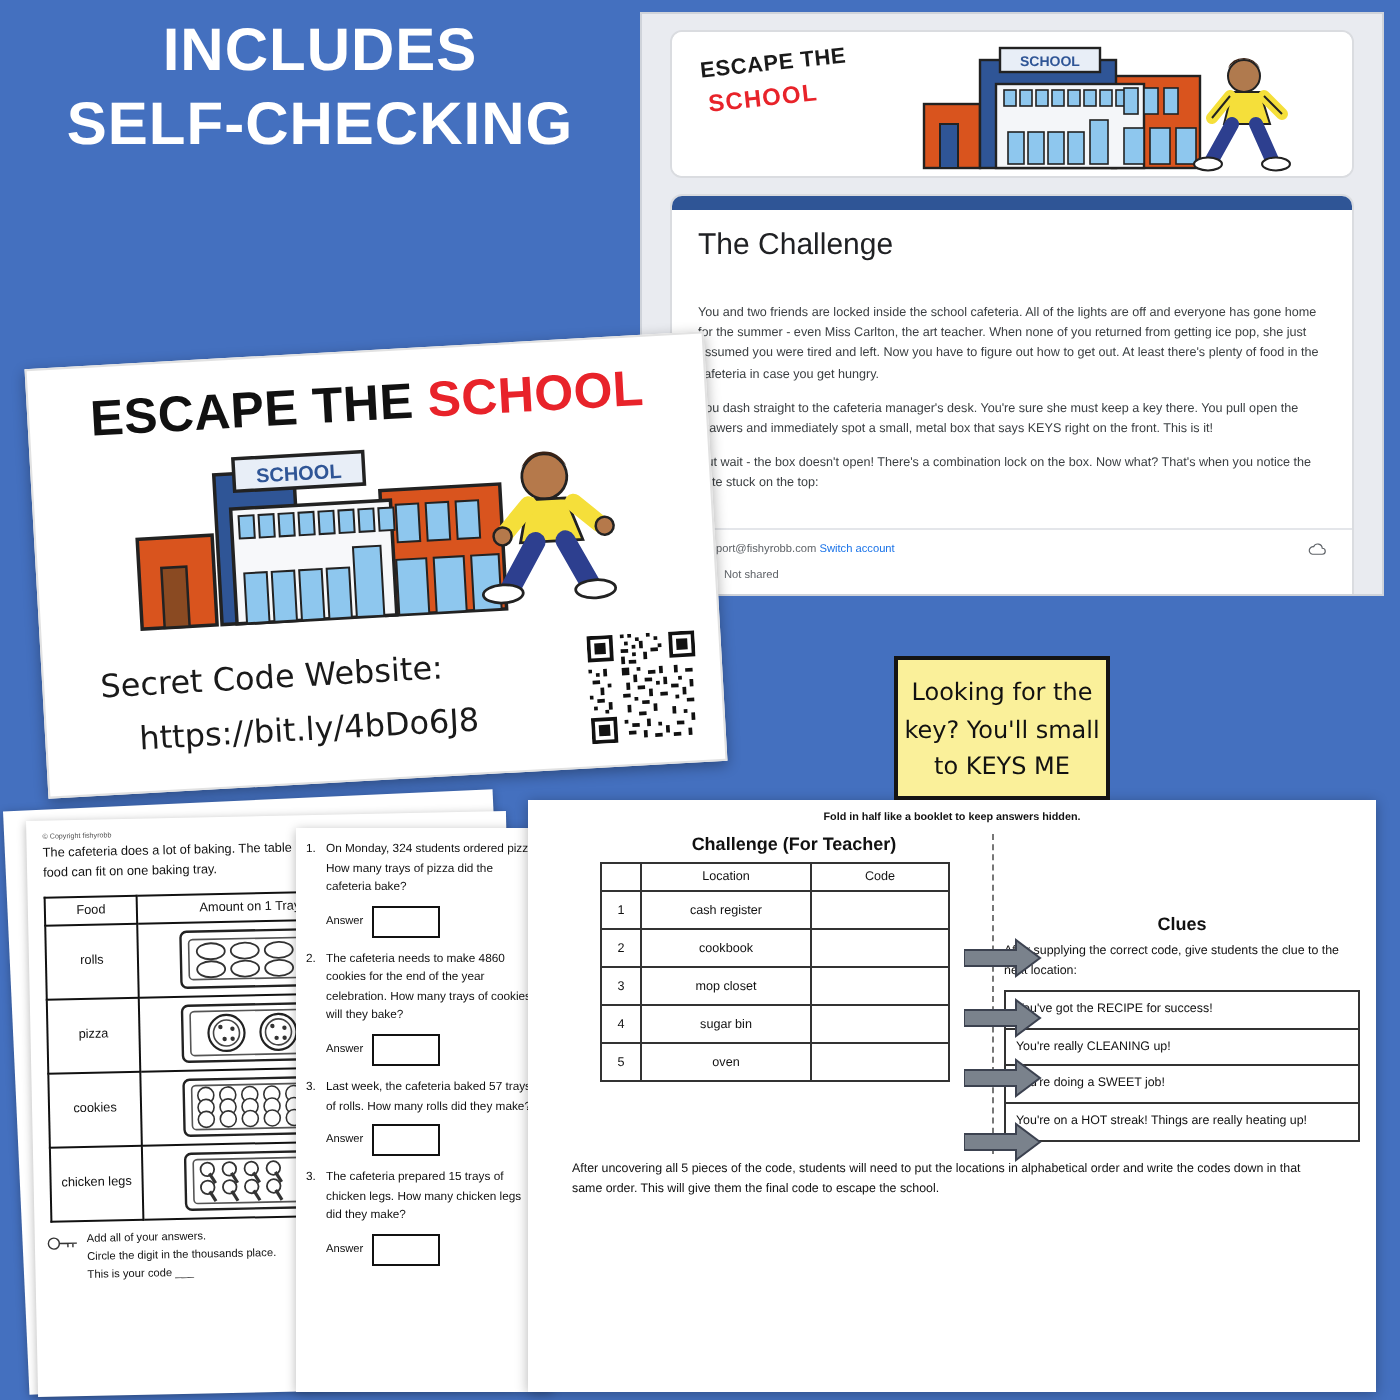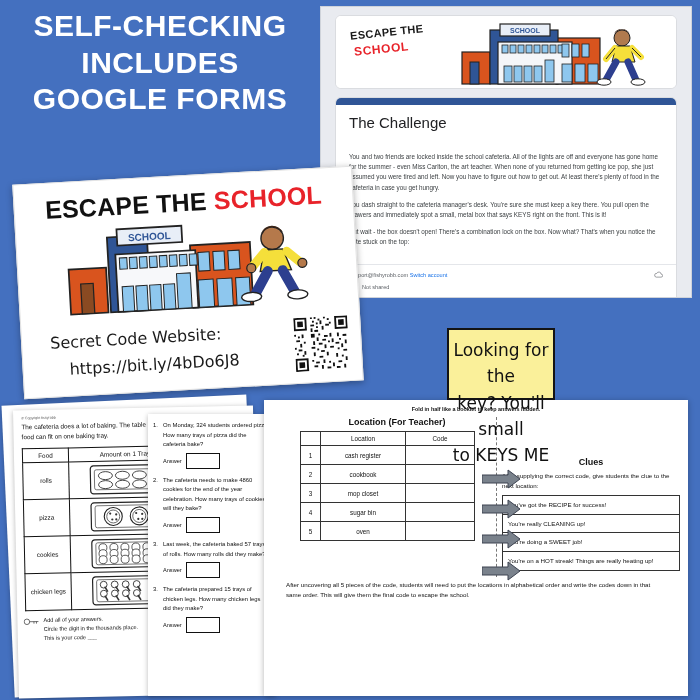--- a/index.html
+++ b/index.html
@@ -133,21 +133,21 @@
 
   
   #sticky-note {
     position: absolute;
     left: 447px; top: 328px;
     width: 108px; height: 72px;
     background: #faf09a;
     border: 2px solid #141414;
     color: #111;
     font-family: "DejaVu Sans", sans-serif;
-    font-size: 17px;
+    font-size: 12px;
     line-height: 1.55;
     text-align: center;
     padding-top: 7px;
     z-index: 6;
   }
 
   
   #ws-left {
     position: absolute;
     left: 16px; top: 408px;
@@ -260,23 +260,22 @@
   .final-box {
     border: 1px solid #111; width: 92px; height: 19px;
     display: flex; align-items: center; padding-left: 9px;
     font-size: 8px; font-weight: bold; color: #111;
   }
 </style>
 </head>
 <body>
 
 <div id="headline">
+  <div>INCLUDES</div>
   <div>SELF-CHECKING</div>
-  <div>INCLUDES</div>
-  <div>GOOGLE FORMS</div>
 </div>
 
 <div id="gform-panel">
 
   <div class="gf-card">
     <div class="gf-banner">
       <div class="logo-escape">ESCAPE THE</div>
       <div class="logo-school">SCHOOL</div>
       <svg width="200" height="72" viewBox="0 0 200 72" style="position:absolute;left:120px;top:2px">
         <rect x="6" y="34" width="28" height="32" fill="#d9541e" stroke="#222" stroke-width="1.2"></rect>
@@ -678,21 +677,21 @@
   </div>
 </div>
 
 <div id="ws-solutions">
   <div class="fold-label">Fold in half like a booklet to keep answers hidden.</div>
 
   <div class="sol-cols">
     <div class="fold-line"></div>
 
     <div class="sol-left">
-      <div class="col-title">Location (For Teacher)</div>
+      <div class="col-title">Challenge (For Teacher)</div>
       <table class="sol">
         <thead>
           <tr>
             <th></th>
             <th>Location</th>
             <th>Code</th>
           </tr>
         </thead>
         <tbody>
           <tr>

